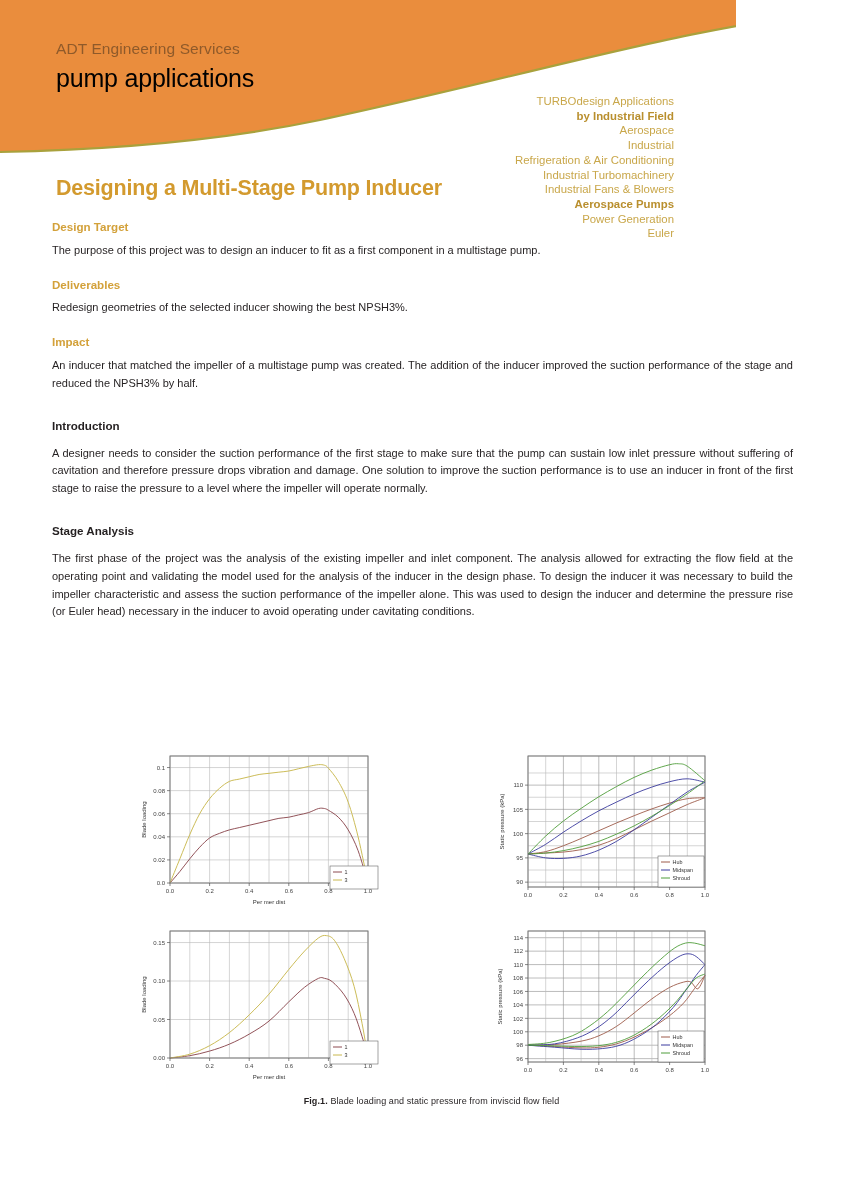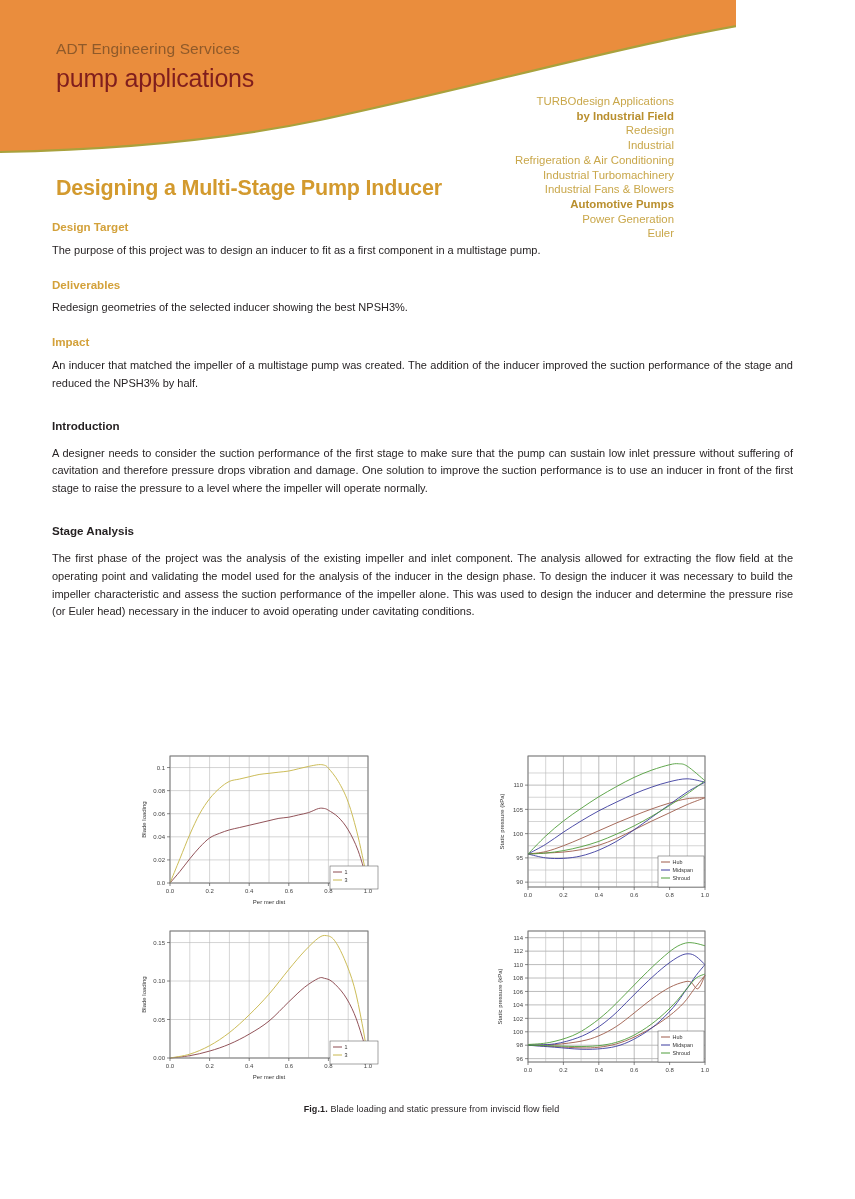--- a/index.html
+++ b/index.html
@@ -36,21 +36,21 @@
   }
   .brand-line {
     font-size: 15.5px;
     color: #8f5a2a;
     letter-spacing: 0.1px;
     line-height: 1.2;
     margin-bottom: 6px;
   }
   .brand-main {
     font-size: 25px;
-    color: #7f1d1d;
+    color: #000000;
     line-height: 1.1;
     letter-spacing: -0.2px;
   }
 
   .appslist {
     position: absolute;
     right: 62px;
     top: 94px;
     text-align: right;
     z-index: 3;
@@ -121,21 +121,21 @@
     align-items: flex-start;
   }
   .fig-cell-left  { width: 360px; margin-left: 130px; }
   .fig-cell-right { width: 235px; margin-left: 0px; }
   .chart-svg { display: block; }
 
   .caption {
     text-align: center;
     font-size: 9px;
     color: #231f20;
-    margin-top: 16px;
+    margin-top: 8px;
     letter-spacing: 0.1px;
     padding-left: 8px;
   }
   .caption b { font-weight: bold; }
 
   
   text.tick { font-family: "Liberation Sans", sans-serif; font-size: 6px; fill: #444; }
   text.axlabel { font-family: "Liberation Sans", sans-serif; font-size: 6px; fill: #333; }
   text.leg { font-family: "Liberation Sans", sans-serif; font-size: 5.4px; fill: #333; }
 </style>
@@ -150,26 +150,26 @@
   </svg>
 
   <div class="header-titles">
     <div class="brand-line">ADT Engineering Services</div>
     <div class="brand-main">pump applications</div>
   </div>
 
   <div class="appslist">
     <div>TURBOdesign Applications</div>
     <div class="bold">by Industrial Field</div>
-    <div>Redesign</div>
+    <div>Aerospace</div>
     <div>Industrial</div>
     <div>Refrigeration &amp; Air Conditioning</div>
     <div>Industrial Turbomachinery</div>
     <div>Industrial Fans &amp; Blowers</div>
-    <div class="bold">Automotive Pumps</div>
+    <div class="bold">Aerospace Pumps</div>
     <div>Power Generation</div>
     <div>Euler</div>
   </div>
 </div>
 
 <div class="doc">
 
   <h1 class="page-title">Designing a Multi-Stage Pump Inducer</h1>
 
   <div class="content">

